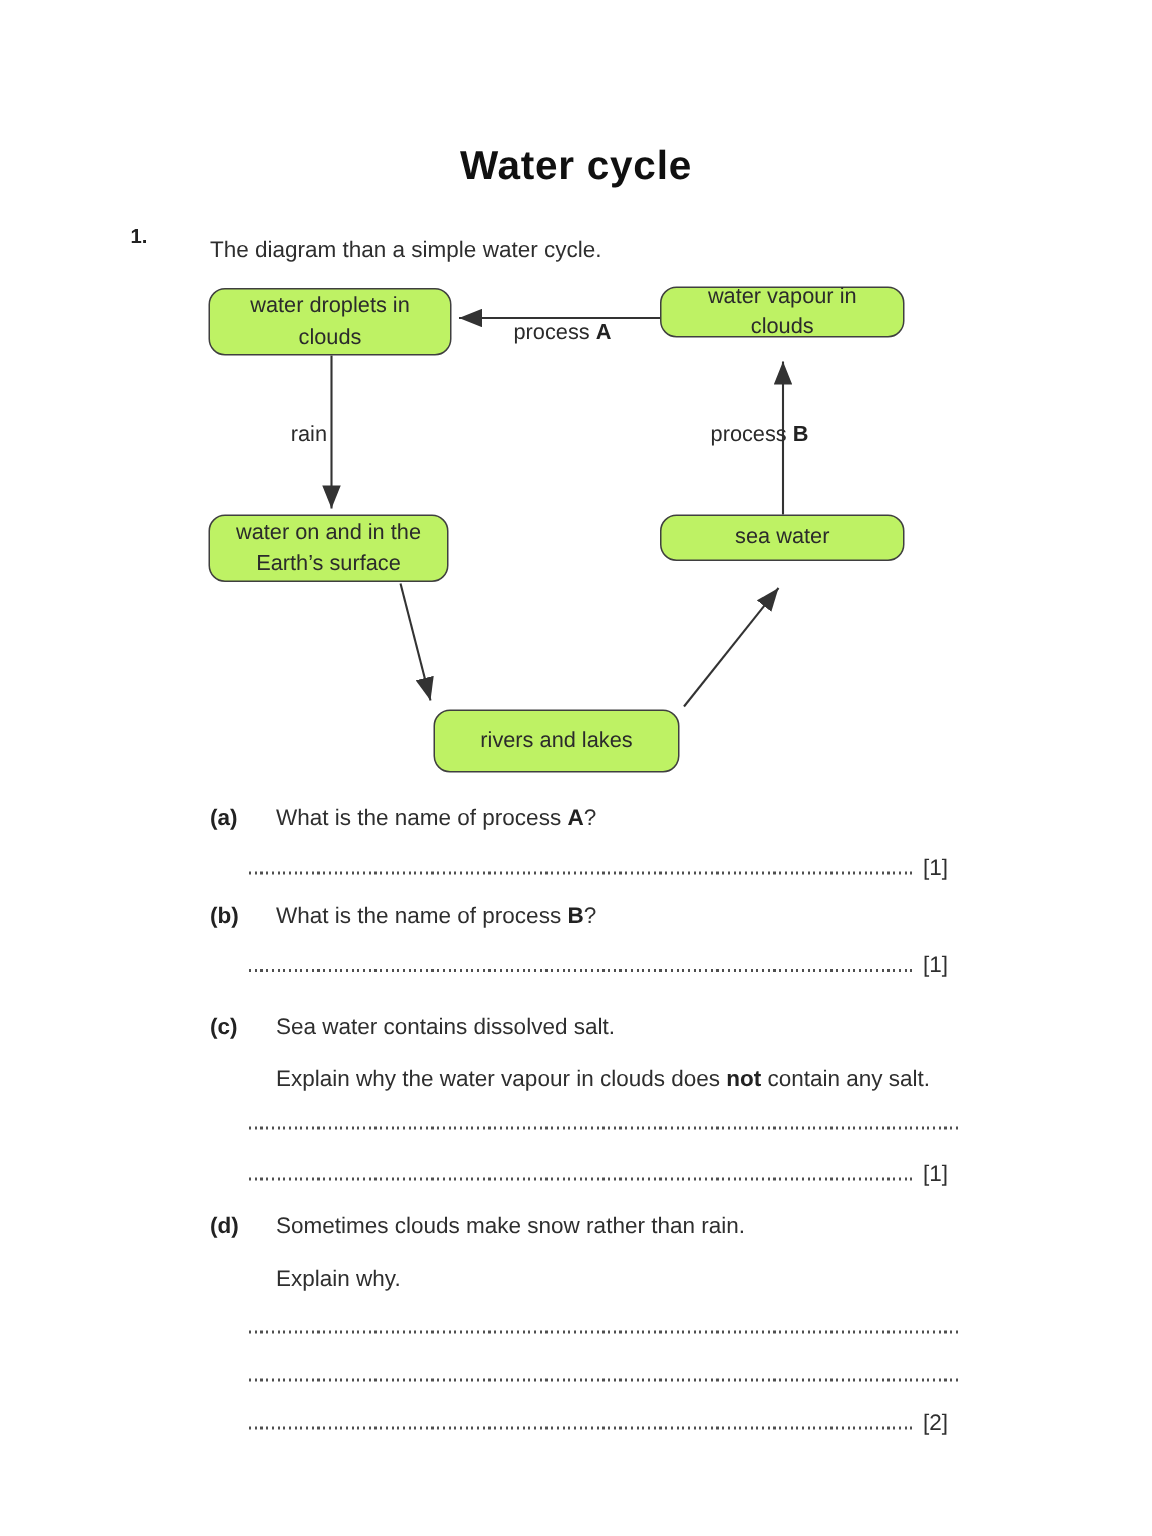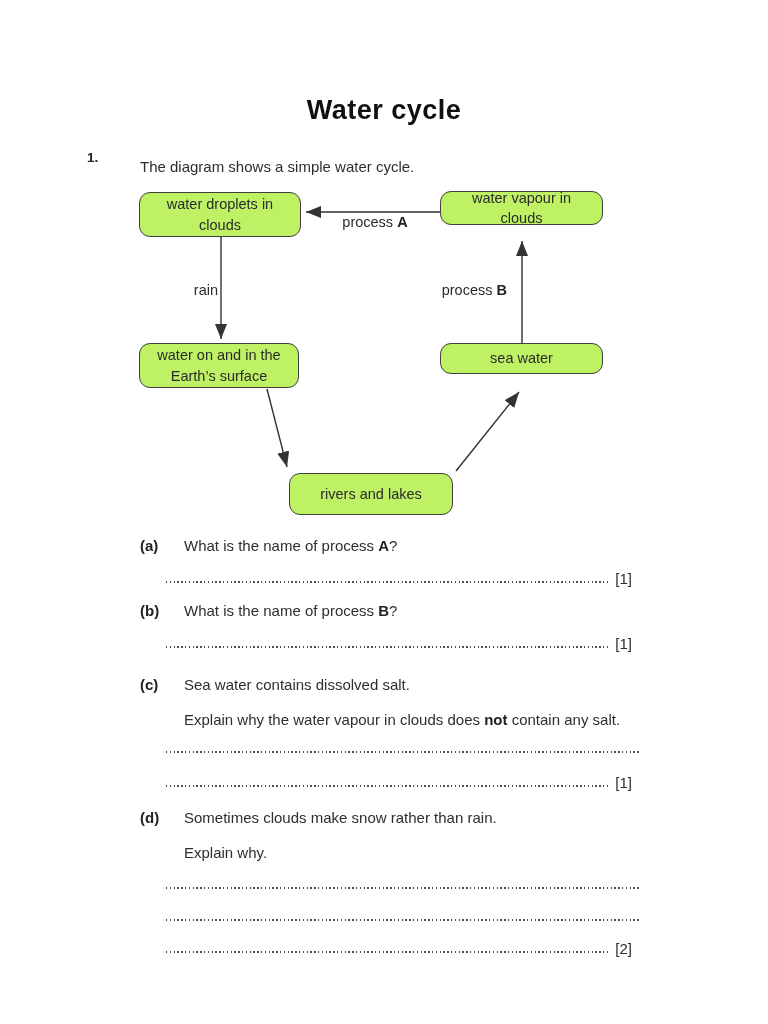--- a/index.html
+++ b/index.html
@@ -34,21 +34,21 @@
     box-sizing:border-box;
   }
   .box-droplets{left:139px;top:192px;width:162px;height:45px;}
   .box-vapour {left:440px;top:191px;width:163px;height:34px;}
   .box-surface{left:139px;top:343px;width:160px;height:45px;}
   .box-sea    {left:440px;top:343px;width:163px;height:31px;}
   .box-rivers {left:289px;top:473px;width:164px;height:42px;}
   .dlabel{position:absolute;font-size:14.5px;color:#2b2b2b;}
   .lbl-process-a{left:333px;top:214px;width:84px;text-align:center;}
   .lbl-rain{left:178px;top:282px;width:40px;text-align:right;}
-  .lbl-process-b{left:428px;top:282px;width:79px;text-align:right;}
+  .lbl-process-b{left:460px;top:282px;width:79px;text-align:right;}
   svg.arrows{position:absolute;left:0;top:0;pointer-events:none;}
   
   .qletter{font-size:15px;font-weight:700;color:#222;}
   .qtext{font-size:15px;color:#2e2e2e;margin-left:18px;}
   .qtext b,.lbl-b{font-weight:700;color:#222;}
   .answer-line{
     position:absolute;left:166px;
     display:flex;align-items:flex-end;height:16px;
   }
   .dots{
@@ -58,21 +58,21 @@
   .mark{font-size:15px;color:#2e2e2e;margin-left:7px;line-height:15px;}
 </style>
 </head>
 <body>
 
 <div class="page">
 
   <div class="abs page-title">Water cycle</div>
 
   <div class="abs qnum">1.</div>
-  <div class="abs intro">The diagram shows a simple water cycle.</div>
+  <div class="abs intro">The diagram than a simple water cycle.</div>
 
   <svg class="arrows" width="768" height="1024" viewBox="0 0 768 1024">
     <defs>
       <marker id="ah" viewBox="0 0 10 8" refX="10" refY="4" markerWidth="11" markerHeight="9" orient="auto">
         <path d="M0,0 L10,4 L0,8 z" fill="#333333"></path>
       </marker>
     </defs>
     <line x1="440" y1="212" x2="306" y2="212" stroke="#333333" stroke-width="1.4" marker-end="url(#ah)"></line>
     <line x1="221" y1="237" x2="221" y2="339" stroke="#333333" stroke-width="1.4" marker-end="url(#ah)"></line>
     <line x1="522" y1="343" x2="522" y2="241" stroke="#333333" stroke-width="1.4" marker-end="url(#ah)"></line>

